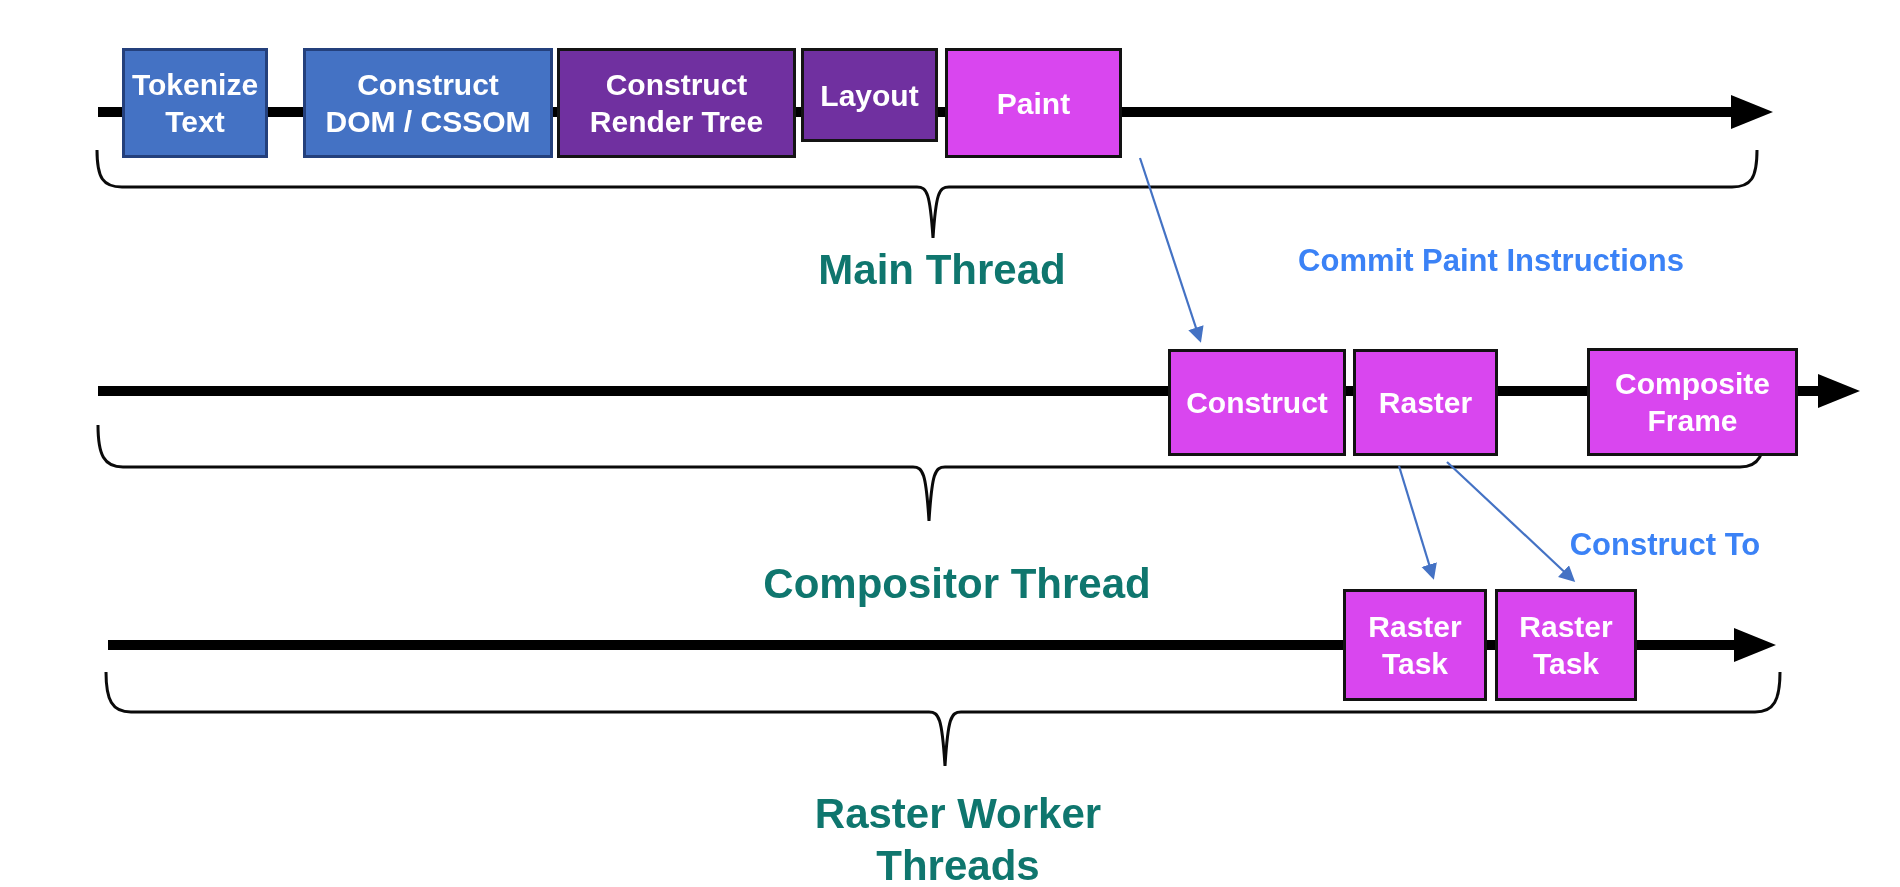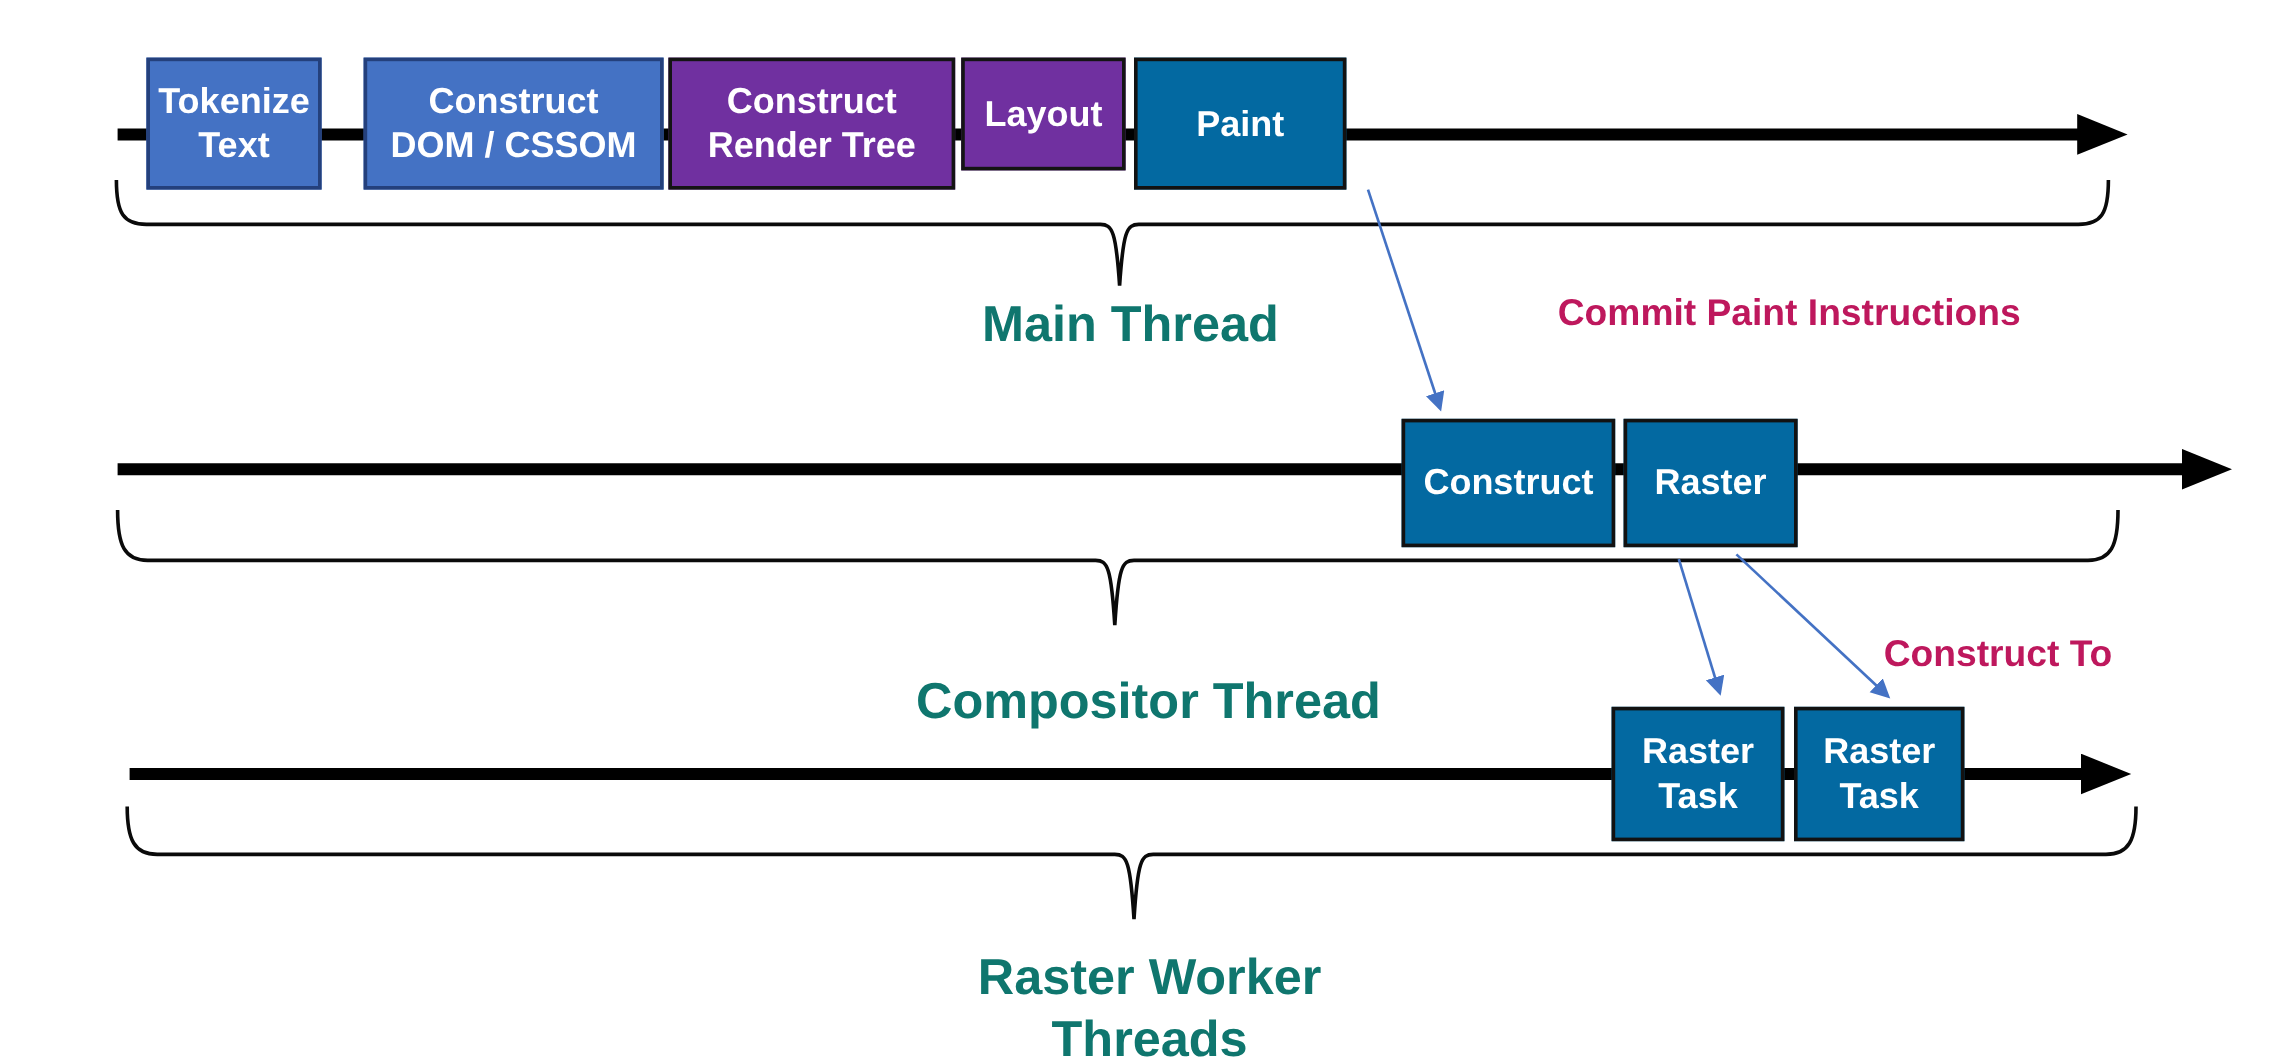--- a/index.html
+++ b/index.html
@@ -17,33 +17,33 @@
     text-align:center;
     color:#ffffff;
     font-size:30px;font-weight:600;line-height:37px;
     white-space:pre-line;
     box-sizing:border-box;
     border:3px solid #141414;
     z-index:2;
   }
   .pbox.blue{background:#4472C4;border-color:#24407c;}
   .pbox.purple{background:#7030A0;border-color:#141414;}
-  .pbox.green{background:#0369a1;border-color:#121212;}
+  .pbox.green{background:#d946ef;border-color:#121212;}
   .tlabel{
     position:absolute;
     transform:translateX(-50%);
     color:#0f766e;
     font-size:42px;font-weight:700;line-height:52px;
     white-space:pre-line;text-align:center;
     z-index:3;
   }
   .annot{
     position:absolute;
     transform:translateX(-50%);
-    color:#be185d;
+    color:#3b82f6;
     font-size:31px;font-weight:600;line-height:36px;
     white-space:nowrap;
     z-index:3;
   }
 </style>
 </head>
 <body>
 
 <div id="stage">
 
@@ -77,20 +77,22 @@
 Text</div>
   <div class="pbox blue" style="left:303px;top:48px;width:250px;height:110px;">Construct
 DOM / CSSOM</div>
   <div class="pbox purple" style="left:557px;top:48px;width:239px;height:110px;">Construct
 Render Tree</div>
   <div class="pbox purple" style="left:801px;top:48px;width:137px;height:94px;">Layout</div>
   <div class="pbox green" style="left:945px;top:48px;width:177px;height:110px;">Paint</div>
 
   <div class="pbox green" style="left:1168px;top:349px;width:178px;height:107px;">Construct</div>
   <div class="pbox green" style="left:1353px;top:349px;width:145px;height:107px;">Raster</div>
+  <div class="pbox green" style="left:1587px;top:348px;width:211px;height:108px;">Composite
+Frame</div>
 
   <div class="pbox green" style="left:1343px;top:589px;width:144px;height:112px;">Raster
 Task</div>
   <div class="pbox green" style="left:1495px;top:589px;width:142px;height:112px;">Raster
 Task</div>
 
   <div class="tlabel" style="left:942px;top:244px;">Main Thread</div>
   <div class="tlabel" style="left:957px;top:541px;margin-top:17px;">Compositor Thread</div>
   <div class="tlabel" style="left:958px;top:788px;">Raster Worker
 Threads</div>

